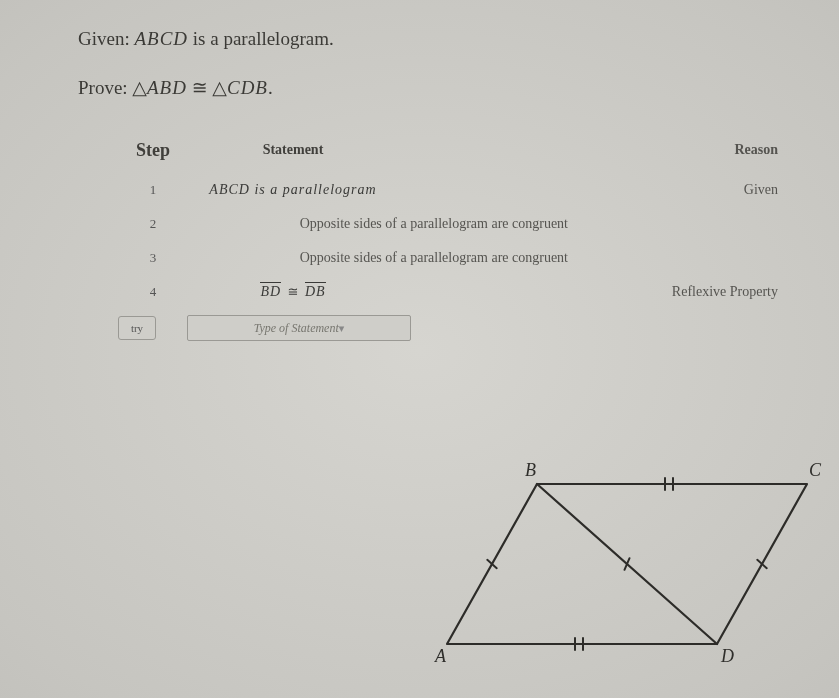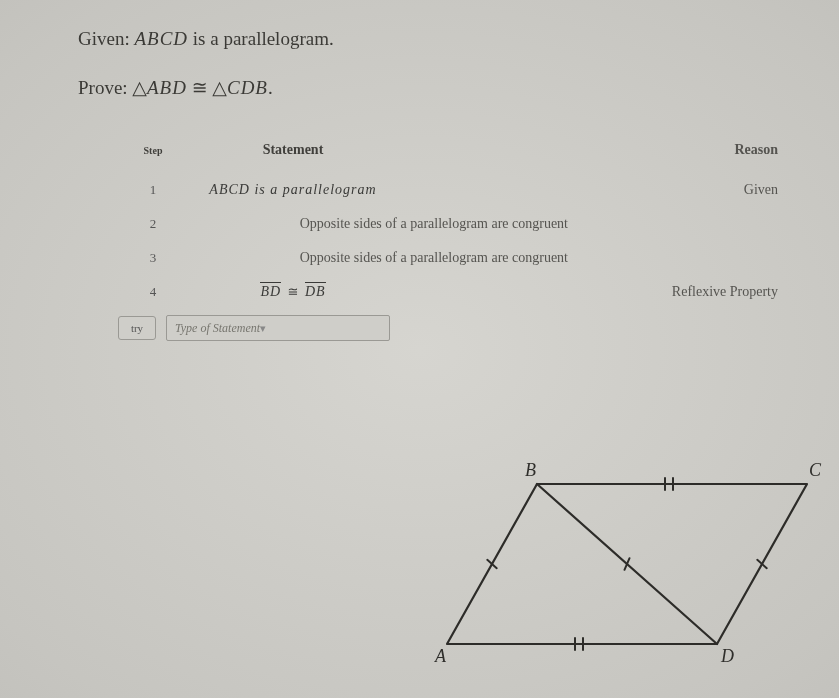--- a/index.html
+++ b/index.html
@@ -34,33 +34,34 @@
   }
   .table {
     margin-left: 40px;
   }
   .header-row, .row {
     display: flex;
     align-items: center;
     min-height: 34px;
   }
   .header-row { font-weight: bold; margin-bottom: 6px; font-size: 15px; color:#403f3b;}
-  .col-step { width: 70px; text-align: center; font-size: 10px; }
+  .col-step { width: 70px; text-align: center; font-size: 18px; }
   .col-stmt { width: 210px; text-align: center; font-size: 14px; }
   .col-reason { width: 380px; text-align: right; font-size: 14px; color:#555450;}
   .row { padding: 3px 0; }
   .row .col-step { font-size: 13px; color:#555;}
   .seg { display:inline-block; position:relative; font-style: italic; font-family:'Times New Roman', serif; letter-spacing:1px;}
   .seg .bar { position:absolute; left:0; right:0; top:-2px; height:1px; background:#3a3a38; }
   .cong { font-family: Arial, sans-serif; font-size:13px; margin: 0 3px; }
   .input-row {
     display:flex;
     align-items:center;
     margin-top: 6px;
     margin-left: 40px;
+    gap: 21px;
   }
   .try-btn {
     border: 1px solid #9a9994;
     border-radius: 3px;
     width: 38px;
     height: 24px;
     font-size: 11px;
     color: #555;
     background: #cfcec9;
     display:flex;
@@ -72,21 +73,21 @@
     border: 1px solid #9a9994;
     border-radius: 2px;
     height: 26px;
     width: 224px;
     padding: 0 8px;
     font-size: 12px;
     color: #77766f;
     background: #cfcec9;
     display:flex;
     align-items:center;
-    justify-content:flex-start;
+    justify-content:center;
     font-style: italic;
   }
   .stmt-input .chev { font-style: normal; color:#888; font-size:11px;}
   .figure {
     position: absolute;
     right: 12px;
     bottom: 24px;
     width: 420px;
     height: 220px;
   }

